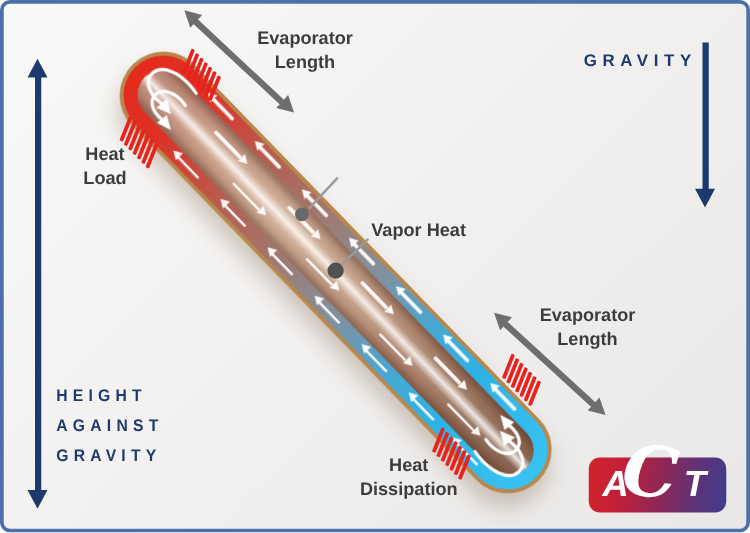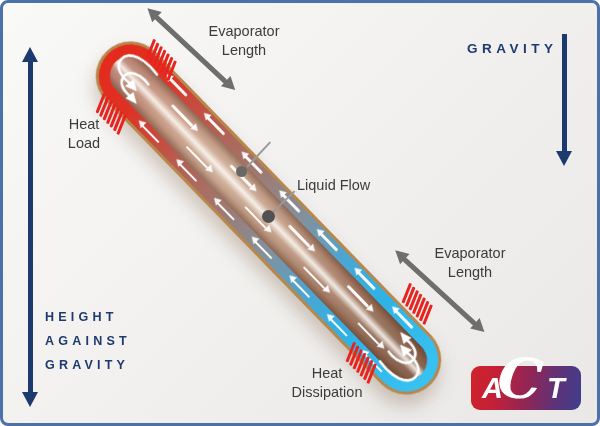--- a/index.html
+++ b/index.html
@@ -3,21 +3,21 @@
 <meta charset="utf-8">
 <style>
   html,body { margin:0; padding:0; background:#ffffff; }
   .stage {
     position:relative; width:600px; height:426px; box-sizing:border-box;
     border:3px solid #4c70a8; border-radius:8px; overflow:hidden;
     background:linear-gradient(135deg,#f9f9f8 0%,#f3f2f1 40%,#e9e8e7 100%);
     font-family:"Liberation Sans", sans-serif;
   }
   .lbl { position:absolute; color:#3c3c3c; font-size:14.5px; line-height:1.3;
-         white-space:pre-line; }
+         white-space:pre-line;font-weight:bold; }
   .center { text-align:center; }
   .navy { color:#1d3a6e; font-weight:bold; font-size:13.5px; letter-spacing:4.5px;
           white-space:pre-line; }
 
   
   .varrow { position:absolute; width:4.5px; background:#1d3a6e; }
   .varrow.head-top::before { content:""; position:absolute; top:-14px; left:50%;
       margin-left:-8.5px; width:0; height:0;
       border-left:8.5px solid transparent; border-right:8.5px solid transparent;
       border-bottom:15px solid #1d3a6e; }
@@ -164,21 +164,21 @@
       <i></i>
       <i></i>
       <i></i>
     </div>
 
   <div class="leader" style="left:244px;top:163px;width:34px;transform:rotate(-47deg)"></div>
   <div class="dot" style="left:233px;top:163px;width:11px;height:11px;background:#686868"></div>
 
   <div class="leader" style="left:270px;top:208px;width:30px;transform:rotate(-44deg)"></div>
   <div class="dot" style="left:259px;top:207px;width:13px;height:13px;background:#515151"></div>
-  <div class="lbl" style="left:294px;top:173px">Liquid Flow</div>
+  <div class="lbl" style="left:294px;top:173px">Vapor Heat</div>
 
   <div class="darrow" style="left:388px;top:286px;width:97px;transform:rotate(42.5deg)"></div>
   <div class="lbl center" style="left:404px;top:241px;width:126px">Evaporator
 Length</div>
 
   <div class="lbl center" style="left:262px;top:361px;width:124px">Heat
 Dissipation</div>
   <div class="hatch" style="left:397px;top:291px">
     <i></i>
       <i></i>

